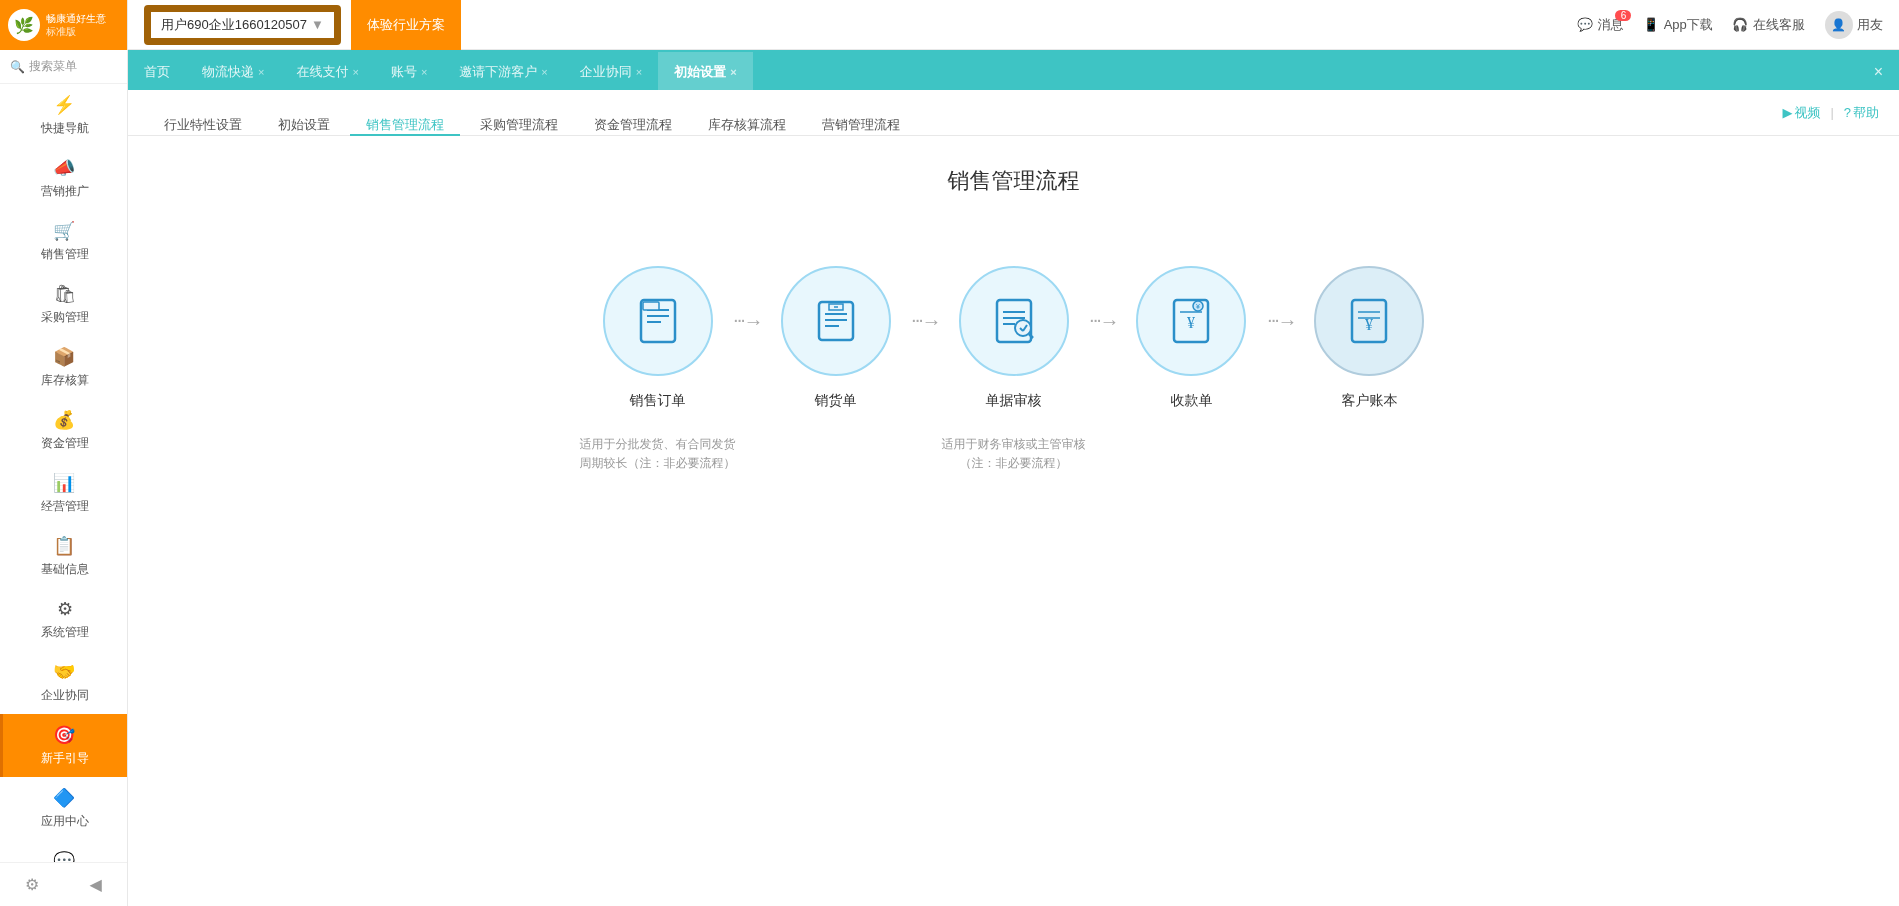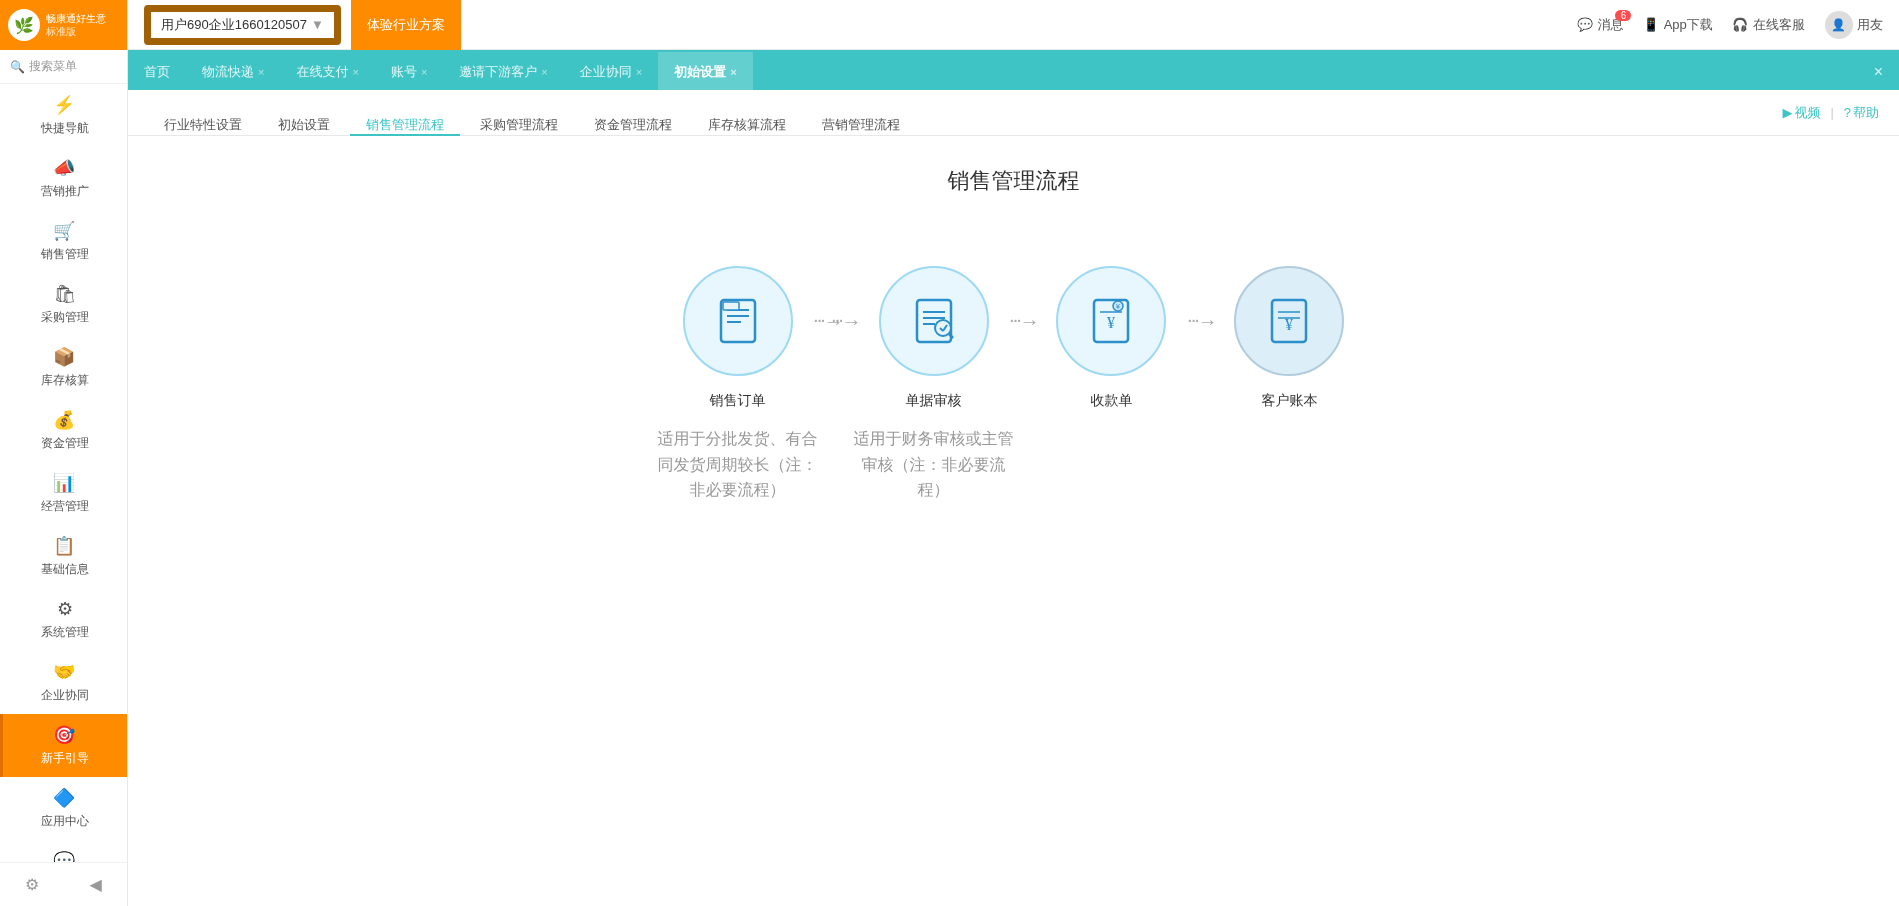--- a/index.html
+++ b/index.html
@@ -299,25 +299,25 @@
       margin-bottom: 16px;
     }
     .flow-circle svg {
       width: 54px;
       height: 54px;
     }
     .flow-label {
       font-size: 14px;
       font-weight: 500;
       color: #333;
-      margin-bottom: 16px;
+      margin-bottom: 25px;
       text-align: center;
     }
     .flow-desc {
-      font-size: 16px;
+      font-size: 12px;
       color: #999;
       text-align: center;
       line-height: 1.6;
     }
     .flow-arrow {
       display: flex;
       align-items: center;
       padding-top: 42px;
       color: #aaa;
       font-size: 20px;
@@ -512,20 +512,34 @@
               <line x1="16" y1="28" x2="30" y2="28" stroke="#2b8fc9" stroke-width="2"></line>
               <rect x="12" y="8" width="16" height="8" rx="1" fill="#e8f4fb" stroke="#2b8fc9" stroke-width="1.5"></rect>
             </svg>
           </div>
           <div class="flow-label">销售订单</div>
           <div class="flow-desc">适用于分批发货、有合同发货周期较长（注：非必要流程）</div>
         </div>
 
         <div class="flow-arrow">···→</div>
 
+        <div class="flow-item">
+          <div class="flow-circle">
+            <svg viewBox="0 0 54 54" fill="none" xmlns="http://www.w3.org/2000/svg">
+              <rect x="10" y="8" width="34" height="38" rx="3" stroke="#2b8fc9" stroke-width="2.5" fill="none"></rect>
+              <line x1="16" y1="20" x2="38" y2="20" stroke="#2b8fc9" stroke-width="2"></line>
+              <line x1="16" y1="26" x2="38" y2="26" stroke="#2b8fc9" stroke-width="2"></line>
+              <line x1="16" y1="32" x2="30" y2="32" stroke="#2b8fc9" stroke-width="2"></line>
+              <path d="M20 10 L34 10 L34 16 L20 16 Z" stroke="#2b8fc9" stroke-width="1.5" fill="#e8f4fb"></path>
+              <path d="M25 13 L29 13" stroke="#2b8fc9" stroke-width="1.5"></path>
+            </svg>
+          </div>
+          <div class="flow-label">销货单</div>
+          <div class="flow-desc"></div>
+        </div>
 
         <div class="flow-arrow">···→</div>
 
         <div class="flow-item">
           <div class="flow-circle">
             <svg viewBox="0 0 54 54" fill="none" xmlns="http://www.w3.org/2000/svg">
               <rect x="10" y="6" width="34" height="42" rx="3" stroke="#2b8fc9" stroke-width="2.5" fill="none"></rect>
               <line x1="16" y1="18" x2="38" y2="18" stroke="#2b8fc9" stroke-width="2"></line>
               <line x1="16" y1="24" x2="38" y2="24" stroke="#2b8fc9" stroke-width="2"></line>
               <line x1="16" y1="30" x2="28" y2="30" stroke="#2b8fc9" stroke-width="2"></line>

